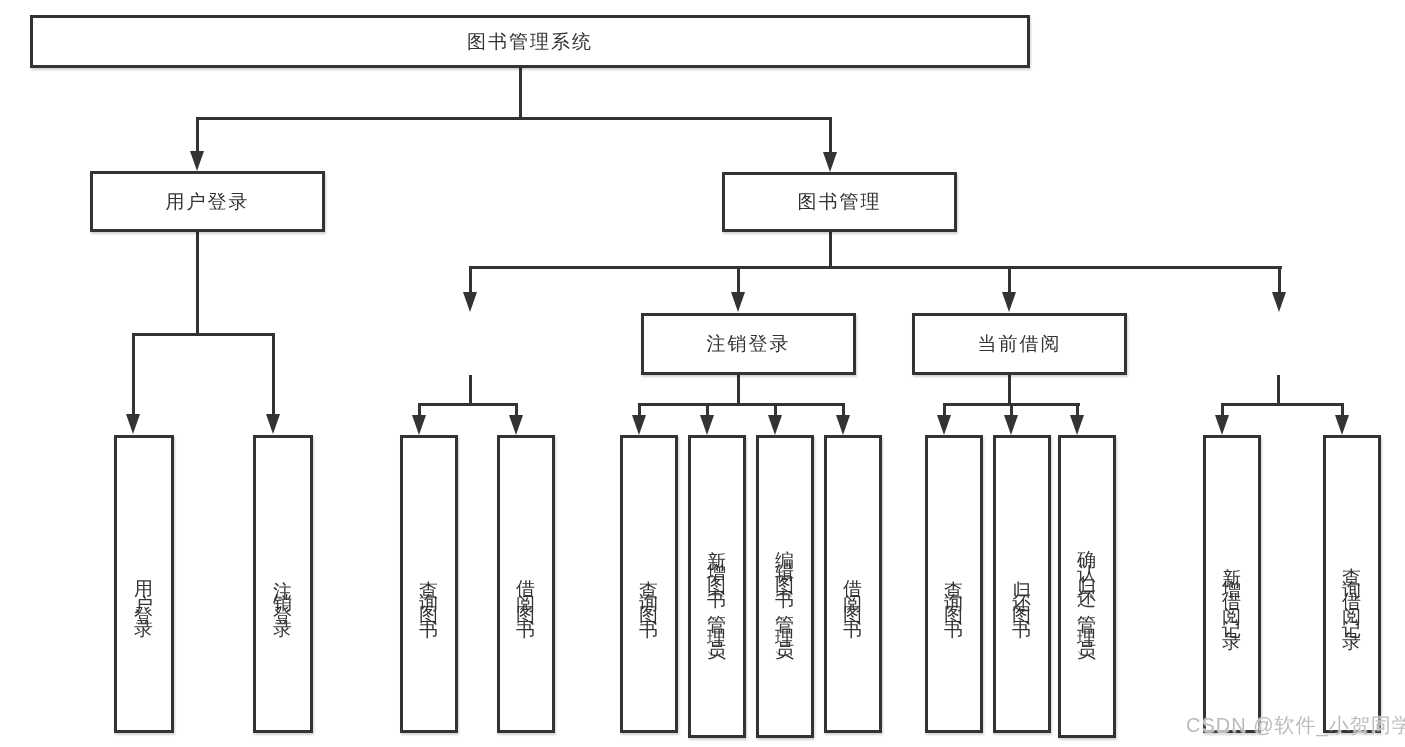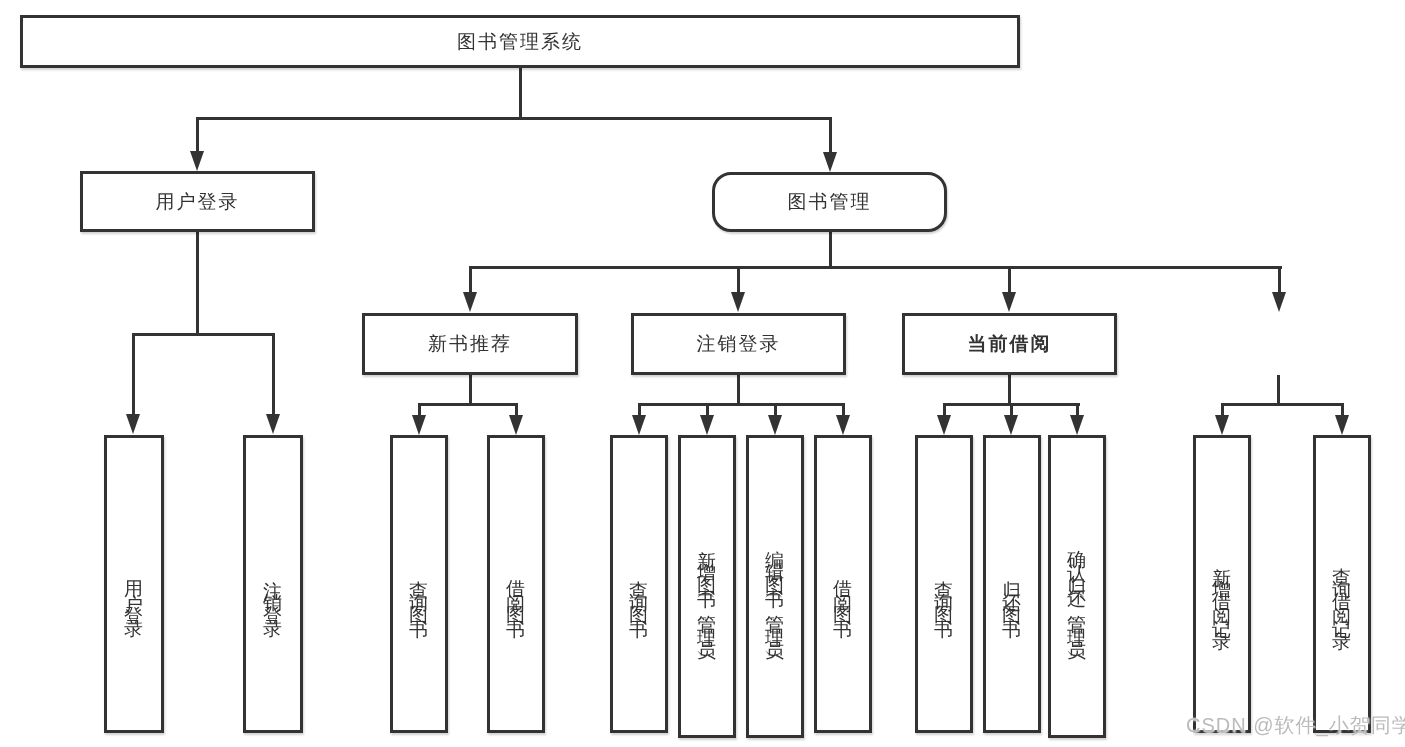--- a/index.html
+++ b/index.html
@@ -13,34 +13,35 @@
     overflow:hidden;
   }
   
   .box{
     position:absolute; box-sizing:border-box;
     border:3px solid var(--line); background:var(--background);
     display:flex; align-items:center; justify-content:center;
     color:var(--text);
     box-shadow:1px 2px 2px rgba(0,0,0,0.18);
     z-index:2;
+    margin-left:10px;
   }
   .box.h{ font-size:19px; letter-spacing:2px; }
   .leaf .vtext{
     writing-mode:vertical-rl; text-orientation:mixed;
     font-size:19px; letter-spacing:13px; line-height:1;
     margin-bottom:-13px;
   }
   
   #n-root   {left:20px;  top:15px;  width:1000px; height:53px;}
   #n-login  {left:80px;  top:171px; width:235px;  height:61px;}
-  #n-mgmt   {left:712px; top:172px; width:235px;  height:60px;border-radius:19px;}
+  #n-mgmt   {left:712px; top:172px; width:235px;  height:60px;}
   #n-l3-0   {left:362px; top:313px; width:216px;  height:62px;}
   #n-l3-1   {left:631px; top:313px; width:215px;  height:62px;}
-  #n-l3-2   {left:902px; top:313px; width:215px;  height:62px;font-weight:bold;}
+  #n-l3-2   {left:902px; top:313px; width:215px;  height:62px;}
   #n-l3-3   {left:1172px;top:313px; width:213px;  height:62px;}
   
   #l-user-login {left:104px; top:435px; width:60px; height:298px;}
   #l-user-logout{left:243px; top:435px; width:60px; height:298px;}
   #l-nb-query   {left:390px; top:435px; width:58px; height:298px;}
   #l-nb-borrow  {left:487px; top:435px; width:58px; height:298px;}
   #l-bb-query   {left:610px; top:435px; width:58px; height:298px;}
   #l-bb-add     {left:678px; top:435px; width:58px; height:303px;}
   #l-bb-edit    {left:746px; top:435px; width:58px; height:303px;}
   #l-bb-borrow  {left:814px; top:435px; width:58px; height:298px;}
@@ -115,21 +116,20 @@
   }
 </style>
 </head>
 <body>
 
 <div class="stage">
 
   <div class="box h" id="n-root">图书管理系统</div>
   <div class="box h" id="n-login">用户登录</div>
   <div class="box h" id="n-mgmt">图书管理</div>
-  <div class="box h" id="n-l3-0">新书推荐</div>
   <div class="box h" id="n-l3-1">注销登录</div>
   <div class="box h" id="n-l3-2">当前借阅</div>
 
   <div class="box leaf" id="l-user-login">
       <span class="vtext">用户登录</span>
     </div>
   <div class="box leaf" id="l-user-logout">
       <span class="vtext">注销登录</span>
     </div>
 

